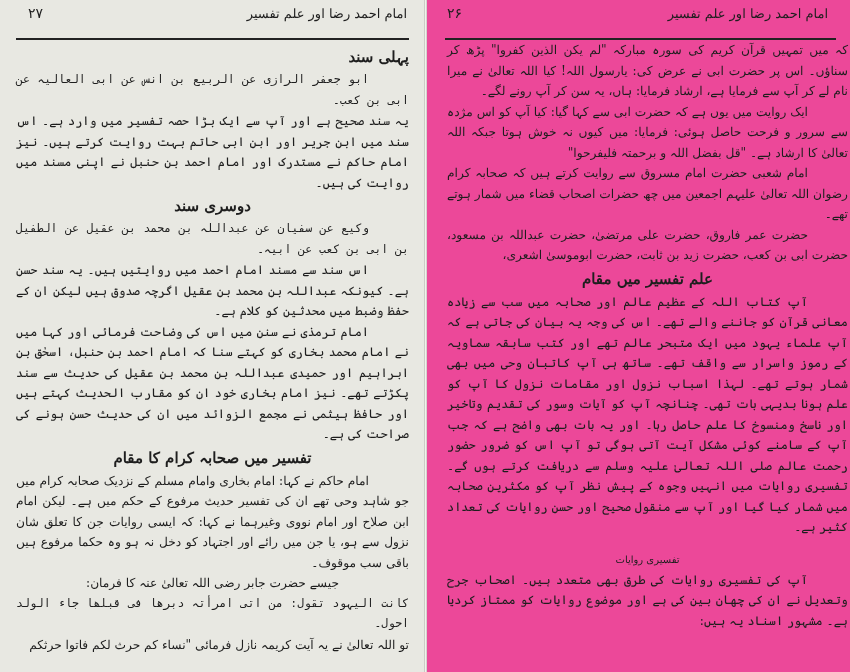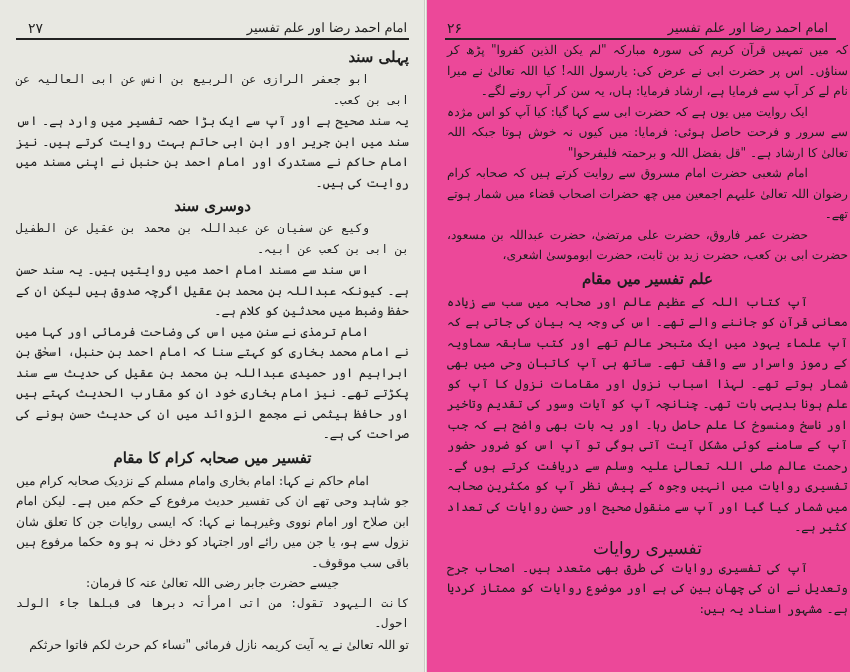--- a/index.html
+++ b/index.html
@@ -16,22 +16,22 @@
     background: #e8e8e2;
   }
   .page.left { width: 425px; padding: 0 18px 0 16px; }
   .page.right { width: 425px; padding: 0 14px 0 22px; background: #ec4899; }
   .gutter {
     position: absolute; left: 424px; top: 0; width: 3px; height: 672px;
     background: linear-gradient(to right, #b8b8b2, #f2f2ec, #c4c4be);
     z-index: 2;
   }
   .running-head {
-    position: absolute; top: 20px; left: 0; right: 0; height: 26px;
-    display: flex; justify-content: space-between; align-items: flex-start;
+    position: absolute; top: 0; left: 0; right: 0; height: 26px;
+    display: flex; justify-content: space-between; align-items: center;
     padding: 0 18px 0 28px;
   }
   .page.right .running-head { padding: 0 22px 0 22px; }
   .running-title { font-family: "DejaVu Serif", serif; font-size: 13px; direction: rtl; margin-left: 8px; }
   .page-num { font-family: "DejaVu Serif", serif; font-size: 14px; }
   .head-rule {
     position: absolute; top: 38px; left: 16px; right: 16px; height: 2px; background: #222;
   }
   .page.right .head-rule { left: 20px; right: 14px; }
   .body {
@@ -40,21 +40,21 @@
     font-family: "DejaVu Serif", serif; font-size: 12.2px; line-height: 20.5px;
   }
   .page.right .body { left: 22px; right: 2px; top: 40px; }
   .body p { margin: 0; }
   .body p.indent { text-indent: 40px; }
   .heading {
     text-align: center; font-weight: bold; font-size: 15px;
     line-height: 26px; margin: 0;
   }
   .heading.start { text-align: right; padding-right: 0; }
-  .heading.small { font-size: 17px; line-height: 20px; font-weight: normal; }
+  .heading.small { font-size: 10px; line-height: 20px; font-weight: normal; margin-top: 12px; }
   .arabic { font-family: Liberation Mono, monospace; font-size: 11.5px; }
   .centered { text-align: center; }
 </style>
 </head>
 <body>
 
 <div class="spread">
 
   <div class="page left">
     <div class="running-head">

